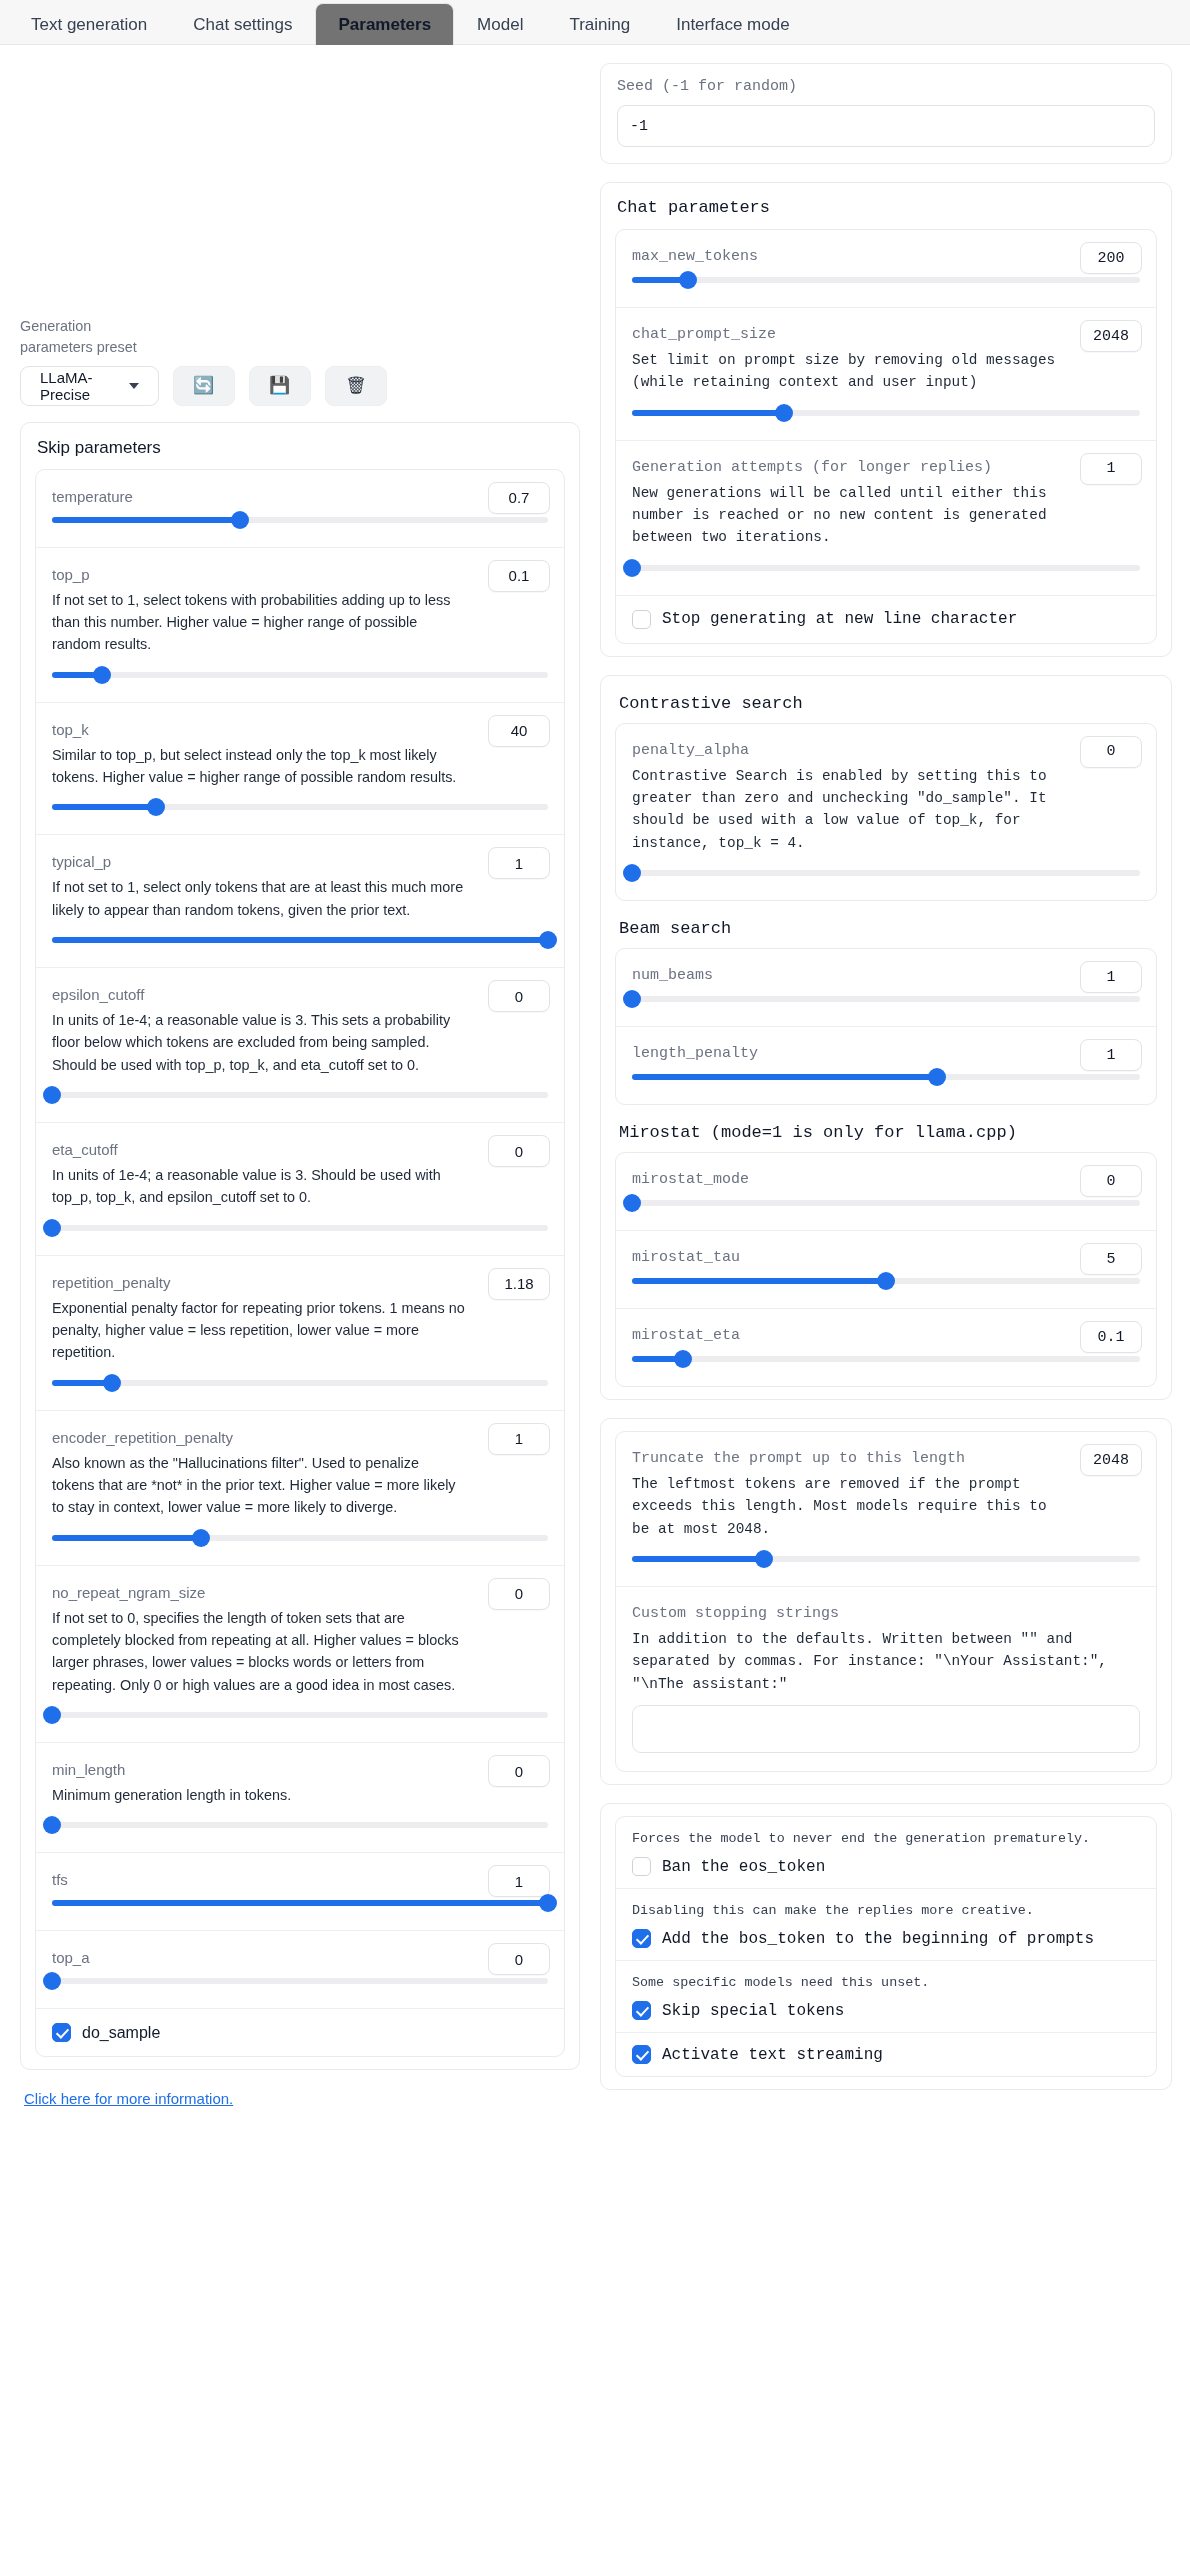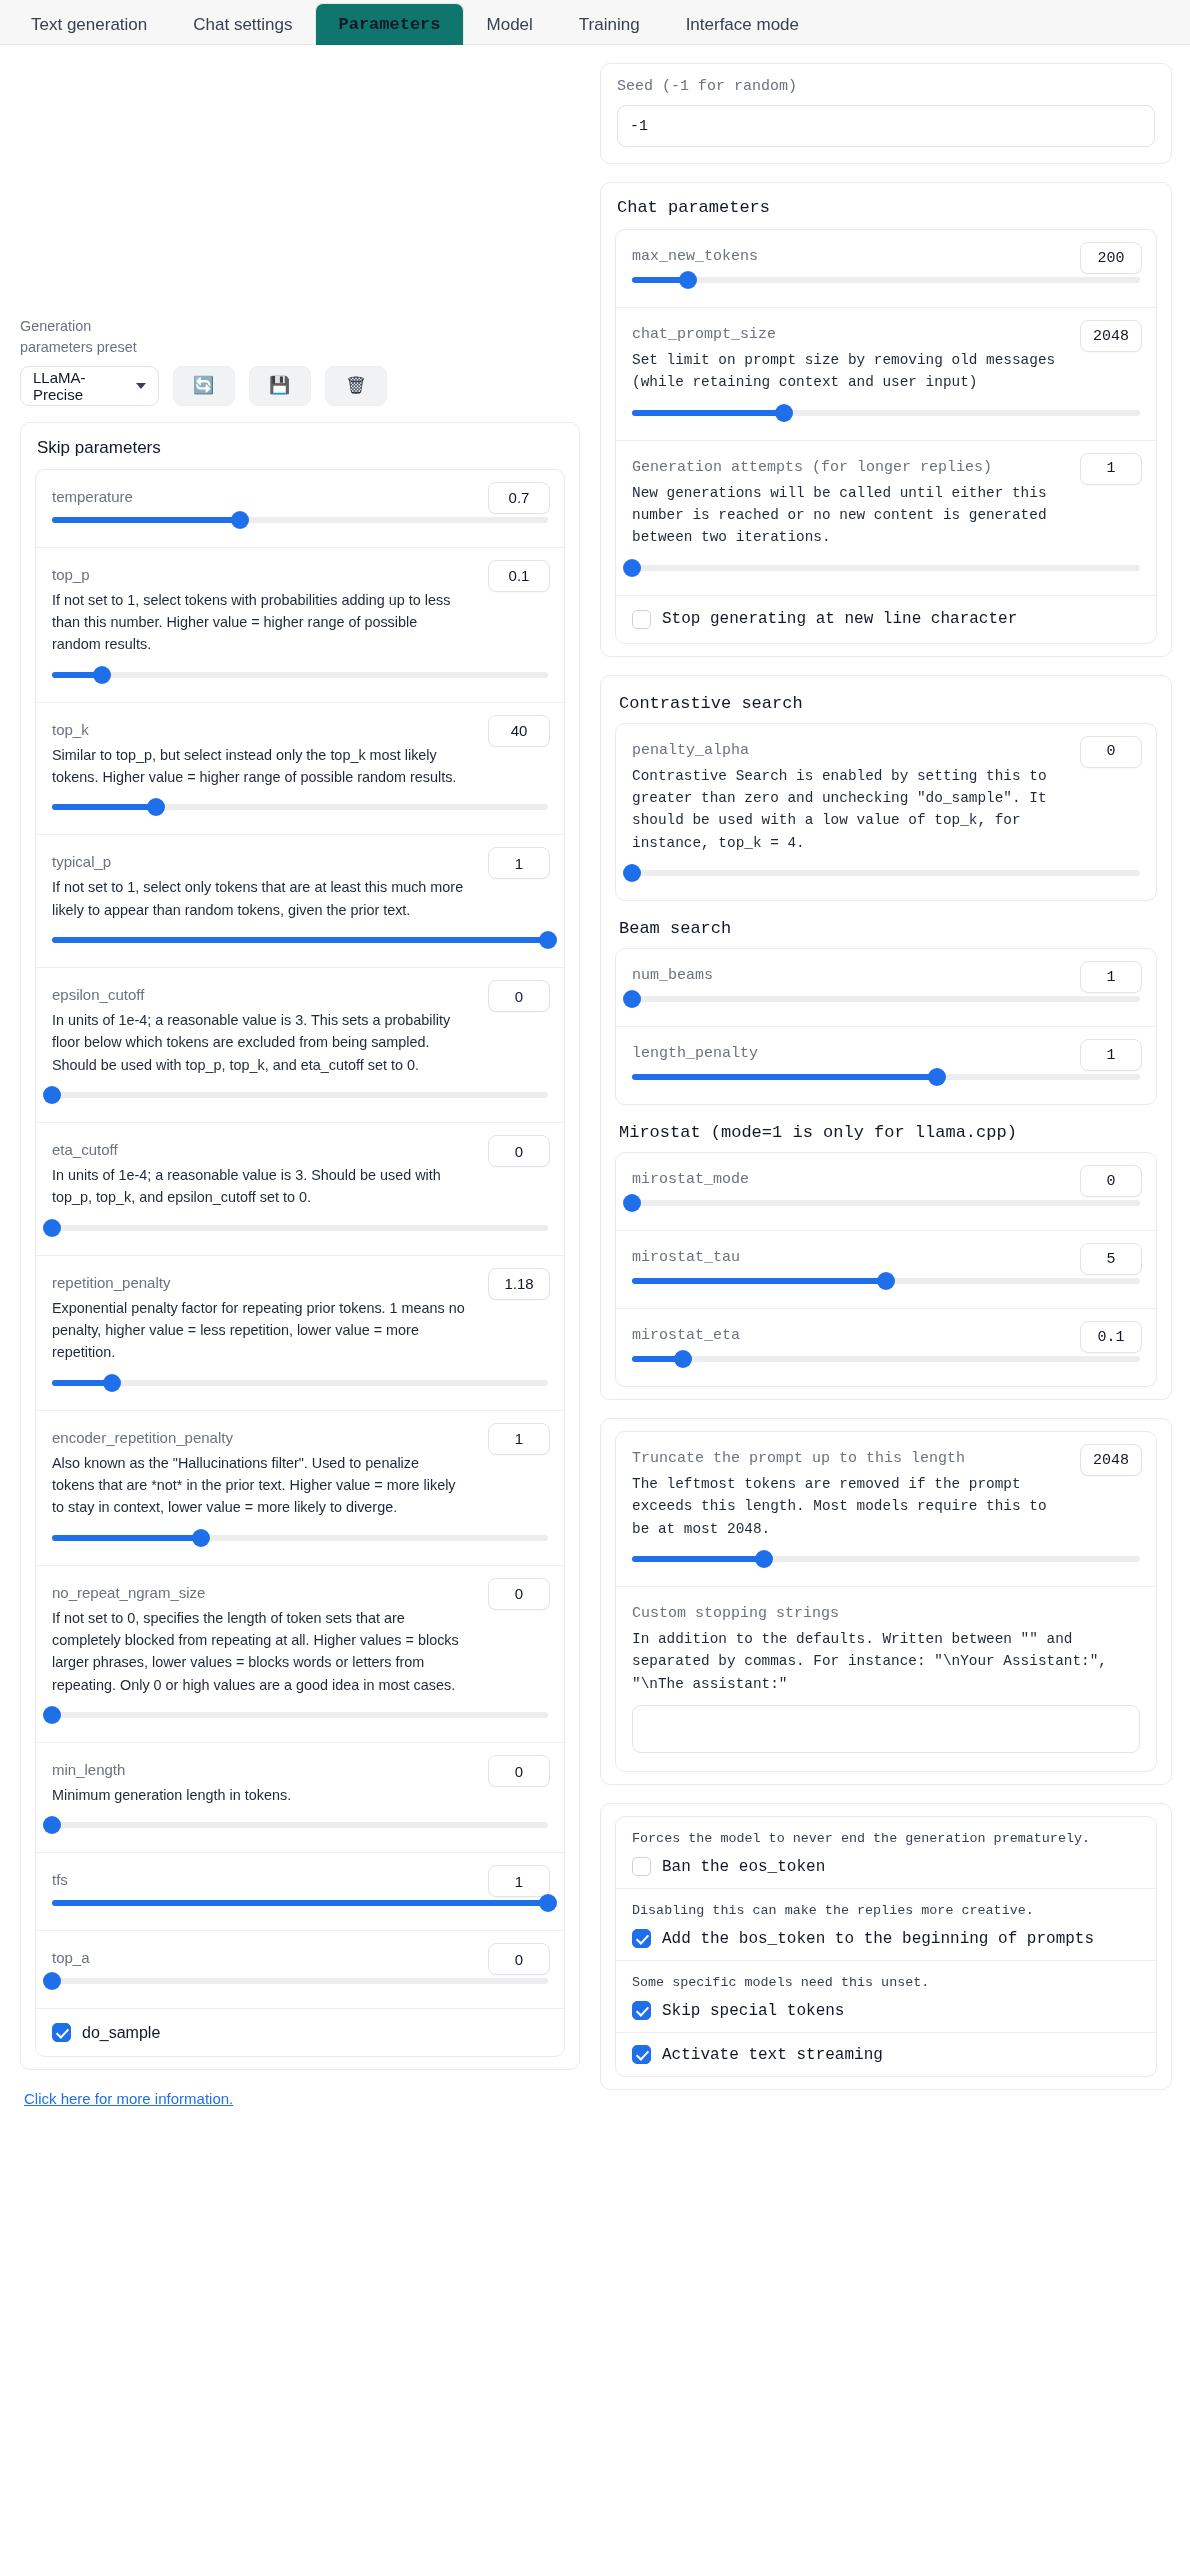--- a/index.html
+++ b/index.html
@@ -28,25 +28,24 @@
     border: 1px solid transparent;
     border-bottom: none;
     border-radius: 8px 8px 0 0;
     cursor: pointer;
     line-height: 1.2;
     white-space: nowrap;
     position: relative;
     top: 1px;
   }
   .tab.active {
-    background: #0f766e;
+    background: #737373;
     border-color: #e5e7eb;
     color: #111827;
     font-weight: 600;
-    font-family: Liberation Mono, monospace;
   }
 
   
   .page { padding: 18px 20px 24px 20px; }
   .cols { display: flex; gap: 20px; align-items: flex-end; }
   .col-left  { width: 560px; flex: none; }
   .col-right { width: 572px; flex: none; font-family: Liberation Mono, monospace; }
 
   
   .panel {
@@ -184,21 +183,21 @@
     margin-bottom: 8px;
   }
   .select {
     height: 40px;
     border: 1px solid #e1e3e6;
     border-radius: 9px;
     background: #fff;
     display: flex;
     align-items: center;
     justify-content: space-between;
-    padding: 0 12px;
+    padding: 0 19px;
     font-size: 15px;
     color: #111827;
     cursor: pointer;
   }
   .caret {
     width: 0; height: 0;
     border-left: 5px solid transparent;
     border-right: 5px solid transparent;
     border-top: 6px solid #374151;
     margin-left: 8px;

